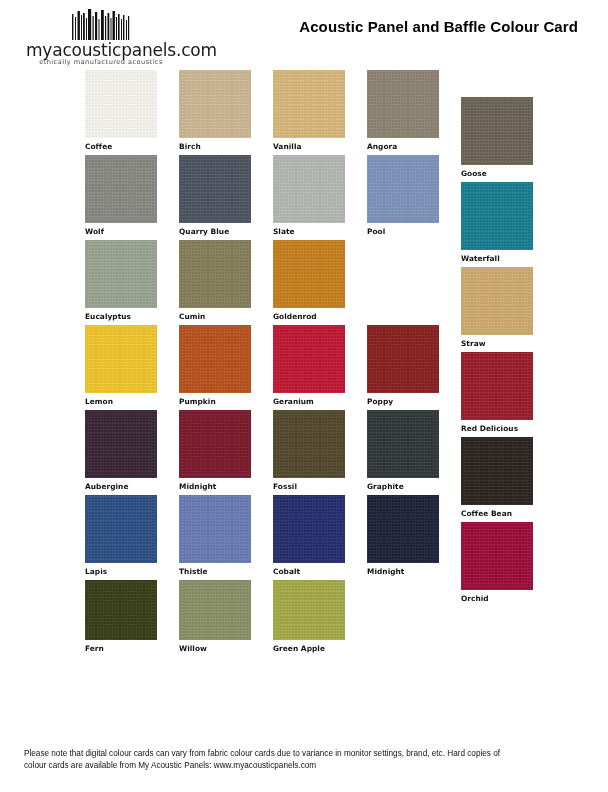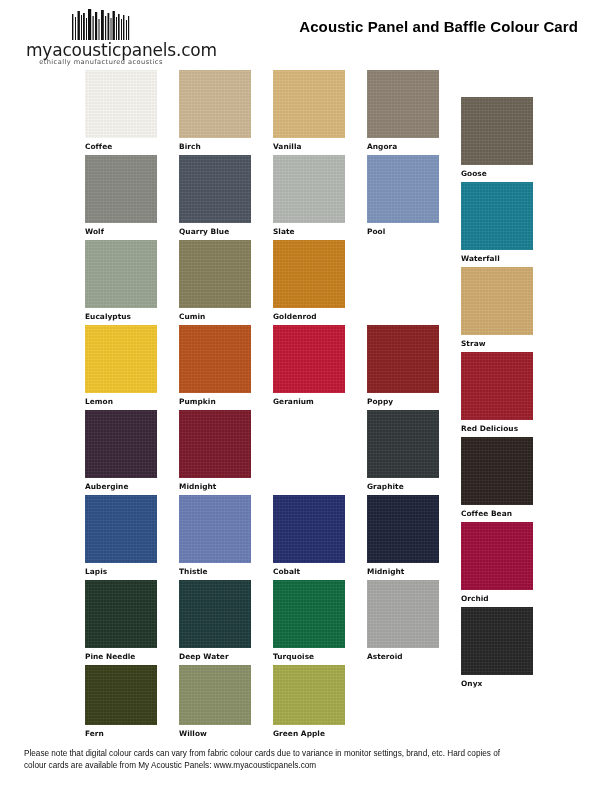--- a/index.html
+++ b/index.html
@@ -260,20 +260,24 @@
 
   <div class="row">
     <div class="cell c0">
       <div class="swatch" style="background-color:#3b2738;"></div>
       <div class="swatch-label">Aubergine</div>
     </div>
     <div class="cell c1">
       <div class="swatch" style="background-color:#7c1b2c;"></div>
       <div class="swatch-label">Midnight</div>
     </div>
+    <div class="cell c2">
+      <div class="swatch" style="background-color:#544a2e;"></div>
+      <div class="swatch-label">Fossil</div>
+    </div>
     <div class="cell c3">
       <div class="swatch" style="background-color:#33393a;"></div>
       <div class="swatch-label">Graphite</div>
     </div>
     <div class="cell c4">
       <div class="swatch" style="background-color:#2e2521;"></div>
       <div class="swatch-label">Coffee Bean</div>
     </div>
   </div>
 
@@ -293,42 +297,20 @@
     <div class="cell c3">
       <div class="swatch" style="background-color:#20243a;"></div>
       <div class="swatch-label">Midnight</div>
     </div>
     <div class="cell c4">
       <div class="swatch" style="background-color:#9d0f3c;"></div>
       <div class="swatch-label">Orchid</div>
     </div>
   </div>
 
-  <div class="row">
-    <div class="cell c0">
-      <div class="swatch" style="background-color:#23372a;"></div>
-      <div class="swatch-label">Pine Needle</div>
-    </div>
-    <div class="cell c1">
-      <div class="swatch" style="background-color:#1f3c3d;"></div>
-      <div class="swatch-label">Deep Water</div>
-    </div>
-    <div class="cell c2">
-      <div class="swatch" style="background-color:#126b40;"></div>
-      <div class="swatch-label">Turquoise</div>
-    </div>
-    <div class="cell c3">
-      <div class="swatch" style="background-color:#a8a8a6;"></div>
-      <div class="swatch-label">Asteroid</div>
-    </div>
-    <div class="cell c4">
-      <div class="swatch" style="background-color:#282828;"></div>
-      <div class="swatch-label">Onyx</div>
-    </div>
-  </div>
 
   <div class="row row-short">
     <div class="cell c0">
       <div class="swatch" style="background-color:#39401a;"></div>
       <div class="swatch-label">Fern</div>
     </div>
     <div class="cell c1">
       <div class="swatch" style="background-color:#8a9067;"></div>
       <div class="swatch-label">Willow</div>
     </div>

